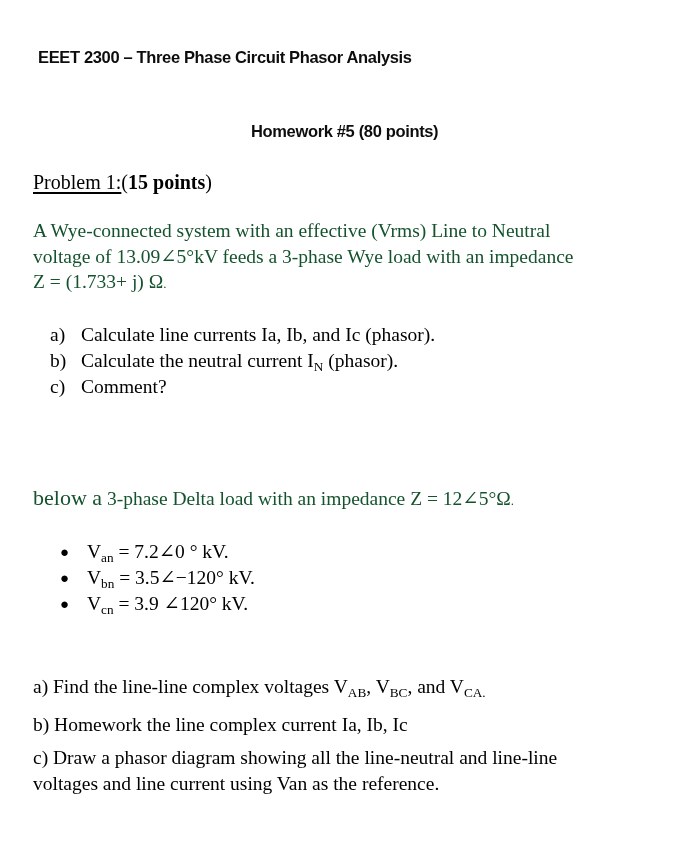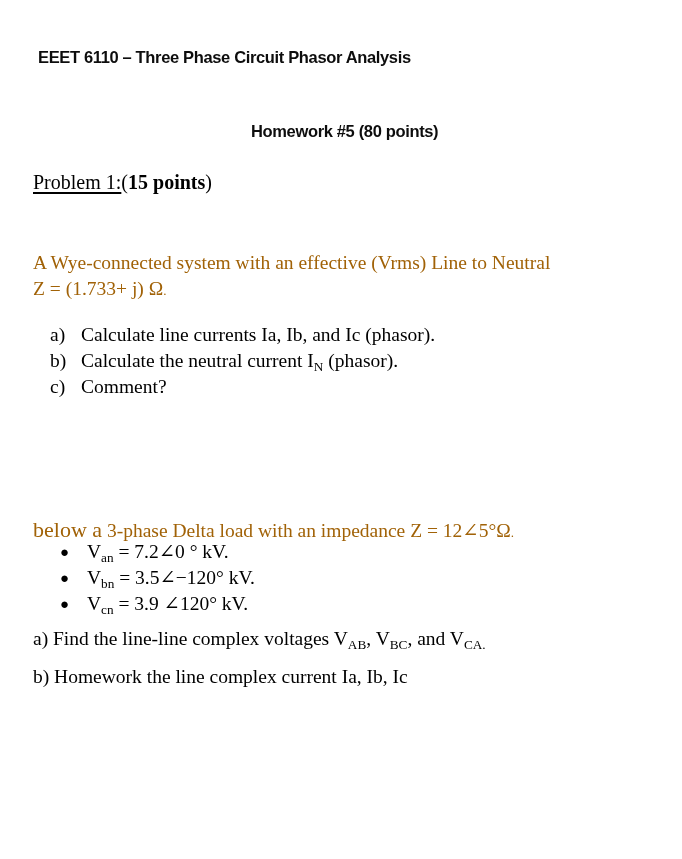--- a/index.html
+++ b/index.html
@@ -37,22 +37,21 @@
     color: #0d0d0d;
   }
   .doc-heading.line1 { left: 38px; top: 48px; }
   .doc-heading.line2 { left: 251px; top: 84px; margin-top: 38px; }
 
   
   .para {
     position: absolute;
     font-size: 19.5px;
     line-height: 25.5px;
-    color: #a16207;
-    margin-top: 32px;
+    color: #14532d;
   }
   .para.w1 { width: 610px; }
 
   .prob-label {
     position: absolute;
     font-size: 20px;
     line-height: 25px;
     white-space: nowrap;
   }
   .prob-label .underlined {
@@ -106,49 +105,51 @@
     top: 0;
     font-size: 15px;
     line-height: 26px;
   }
 
   
   .abc-para {
     position: absolute;
     font-size: 19.5px;
     line-height: 25.5px;
+    margin-top: 48px;
   }
 
   sub {
     font-size: 0.68em;
     line-height: 0;
     vertical-align: baseline;
     position: relative;
     top: 0.28em;
   }
 
   .smaller { font-size: 22px; }
   .tinydot { font-size: 13px; }
   .nowrap { white-space: nowrap; }
 </style>
 </head>
 <body>
 
 <div class="page">
 
-  <div class="doc-heading line1">EEET 6110 – Three Phase Circuit Phasor Analysis</div>
+  <div class="doc-heading line1">EEET 2300 – Three Phase Circuit Phasor Analysis</div>
 
   <div class="doc-heading line2">Homework #5 (80 points)</div>
 
   <div class="prob-label" style="left:33px; top:170px;">
     <span class="underlined">Problem 1:</span><span>(</span><span class="bold">15 points</span><span>)</span>
   </div>
 
   <div class="para w1" style="left:33px; top:218px;">
     <div class="nowrap">A Wye-connected system with an effective (Vrms) Line to Neutral</div>
+    <div class="nowrap">voltage of 13.09∠5°kV feeds a 3-phase Wye load with an impedance</div>
     <div class="nowrap"><span>Z = (1.733+ j) Ω</span><span class="tinydot">.</span></div>
   </div>
 
   <ol class="alpha-list" style="left:50px; top:322px;">
     <li>
       <span class="marker">a)</span>
       <span class="txt">Calculate line currents Ia, Ib, and Ic (phasor).</span>
     </li>
     <li>
       <span class="marker">b)</span>
@@ -177,14 +178,18 @@
       <span class="dot">●</span><span>V</span><sub>cn</sub><span> = 3.9 ∠120° kV.</span>
     </li>
   </ul>
 
   <div class="abc-para" style="left:33px; top:626px;">
     <span class="nowrap"><span>a) Find the line-line complex voltages V</span><sub>AB</sub><span>, V</span><sub>BC</sub><span>, and V</span><sub>CA.</sub></span>
   </div>
 
   <div class="abc-para" style="left:33px; top:664px;">b) Homework the line complex current Ia, Ib, Ic</div>
 
+  <div class="abc-para" style="left:33px; top:697px;">
+    <div class="nowrap">c) Draw a phasor diagram showing all the line-neutral and line-line</div>
+    <div class="nowrap">voltages and line current using Van as the reference.</div>
+  </div>
 
 </div>
 
 </body></html>

